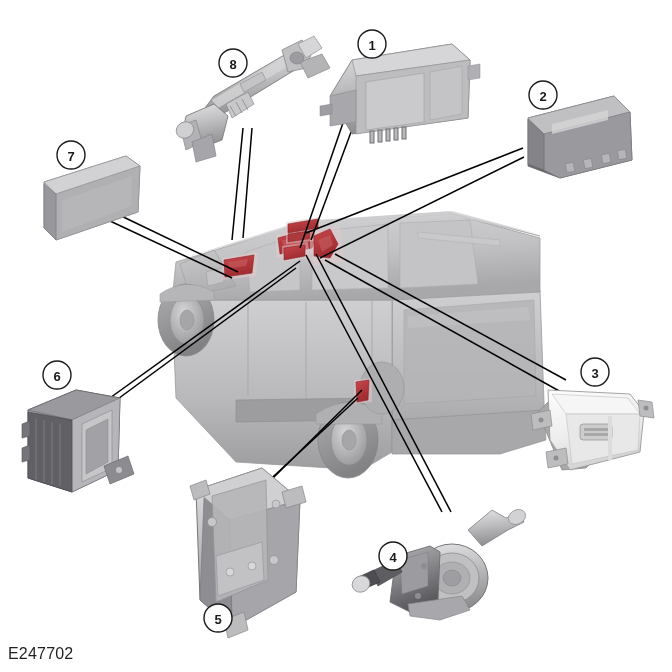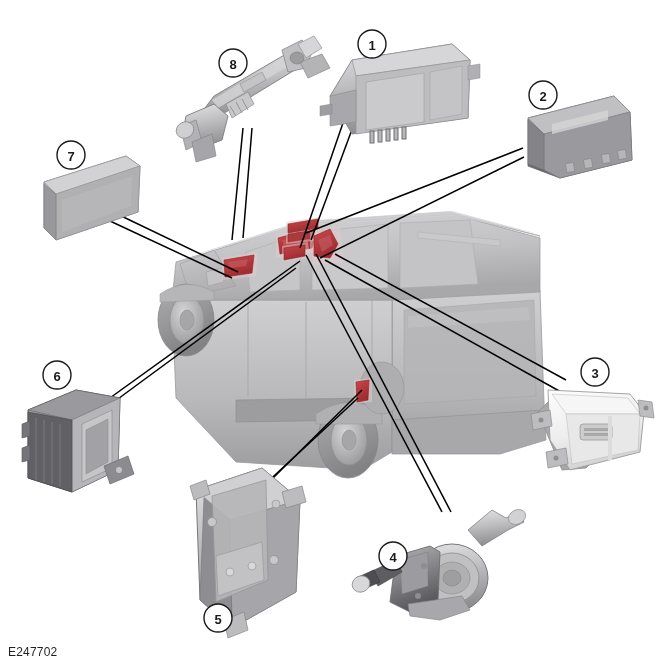--- a/index.html
+++ b/index.html
@@ -18,21 +18,21 @@
     position: absolute;
     left: 0; top: 0;
     width: 672px;
     height: 672px;
   }
   .fig-id {
     position: absolute;
     left: 8px;
     top: 645px;
     font-family: "Liberation Sans", sans-serif;
-    font-size: 12px;
+    font-size: 16px;
     color: #231f20;
     letter-spacing: 0.2px;
     white-space: nowrap;
   }
   .callout-label {
     font-family: "Liberation Sans", sans-serif;
     font-size: 13px;
     font-weight: 700;
     fill: #1a1a1a;
     text-anchor: middle;

